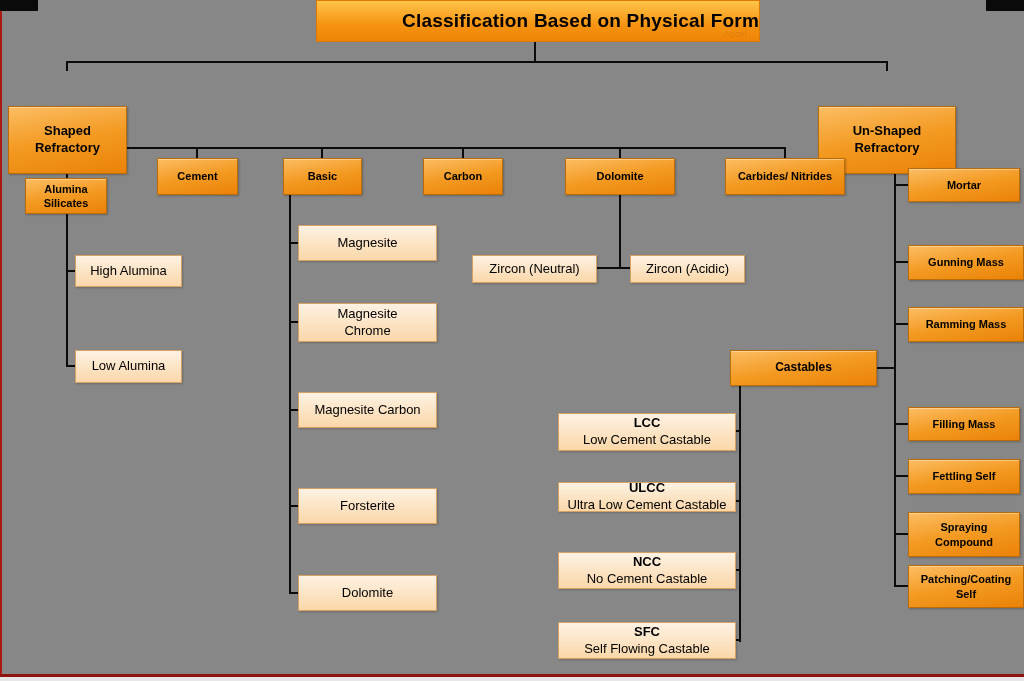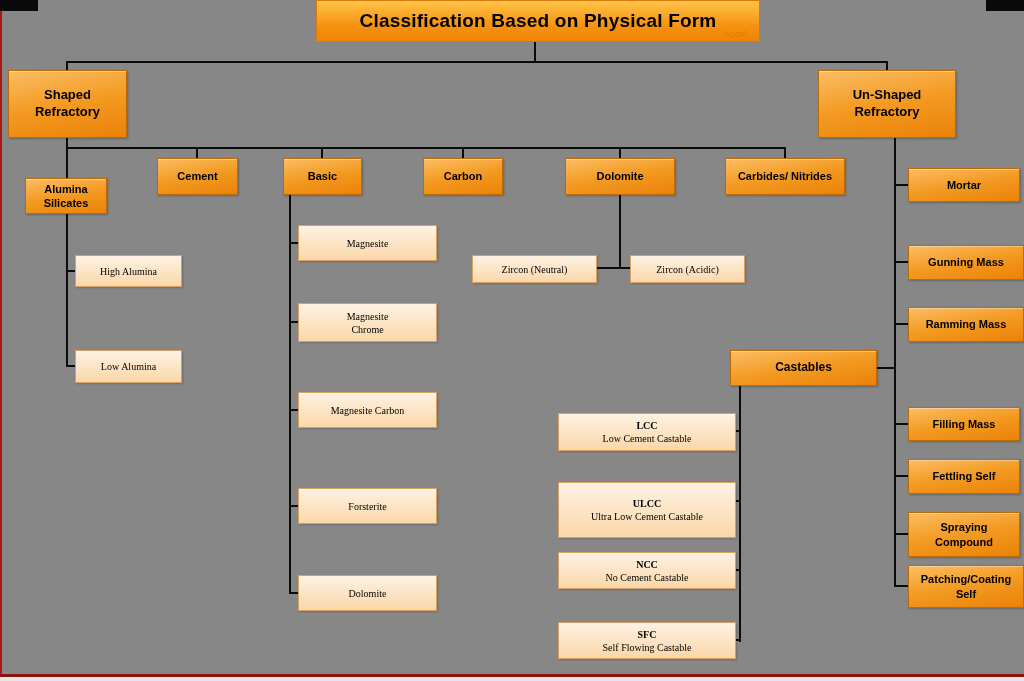--- a/index.html
+++ b/index.html
@@ -17,29 +17,29 @@
     border:1px solid #b96c08;font-weight:700;
     box-shadow:inset 0 1px 0 rgba(255,255,255,.35),1px 1px 2px rgba(0,0,0,.25);
   }
   .light{
     background:linear-gradient(180deg,#fef2e3 0%,#fad7a9 100%);
     border:1px solid #d8a164;font-weight:400;
     box-shadow:1px 1px 2px rgba(0,0,0,.2);
   }
   .title-box{
     background:linear-gradient(180deg,#ffc449 0%,#f69311 60%,#ef8406 100%);
-    border:1px solid #d8790a;font-weight:700;font-size:19px;letter-spacing:.2px;
+    border:1px solid #d8790a;font-weight:700;font-size:19px;letter-spacing:.2px;align-items:flex-end;
   }
   .line{position:absolute;background:#0b0b0b;}
   .edge{position:absolute;}
   .watermark{position:absolute;right:12px;bottom:0;font-size:9px;font-weight:400;color:#d9770a;opacity:.9;}
-  .f13{font-size:13px;}
+  .f13{font-size:13px;margin-top:36px;}
   .f12{font-size:12px;}
   .f11{font-size:11px;}
-  .f115{font-size:10px;font-family:Liberation Serif, serif;}
+  .f115{font-size:13px;}
   .abbr{font-weight:700;}
   .node span{display:block;}
 </style>
 </head>
 <body>
 
 <div class="canvas">
 
   <div class="edge" style="left:0;top:0;width:2px;height:681px;background:#ab1a12"></div>
   <div class="edge" style="left:0;top:674px;width:1024px;height:3px;background:#8f1410"></div>
@@ -123,21 +123,21 @@
 
   <div class="node light f115" style="left:298px;top:575px;width:139px;height:36px">Dolomite</div>
   <div class="node light f115" style="left:630px;top:255px;width:115px;height:28px">Zircon (Acidic)</div>
 
   <div class="node orange f12" style="left:730px;top:350px;width:147px;height:36px">Castables</div>
 
   <div class="node light f115" style="left:558px;top:413px;width:178px;height:38px">
     <span class="abbr">LCC</span>
     <span>Low Cement Castable</span>
   </div>
-  <div class="node light f115" style="left:558px;top:482px;width:178px;height:56px">
+  <div class="node light f115" style="left:558px;top:482px;width:178px;height:30px">
     <span class="abbr">ULCC</span>
     <span>Ultra Low Cement Castable</span>
   </div>
   <div class="node light f115" style="left:558px;top:552px;width:178px;height:37px">
     <span class="abbr">NCC</span>
     <span>No Cement Castable</span>
   </div>
   <div class="node light f115" style="left:558px;top:622px;width:178px;height:37px">
     <span class="abbr">SFC</span>
     <span>Self Flowing Castable</span>

